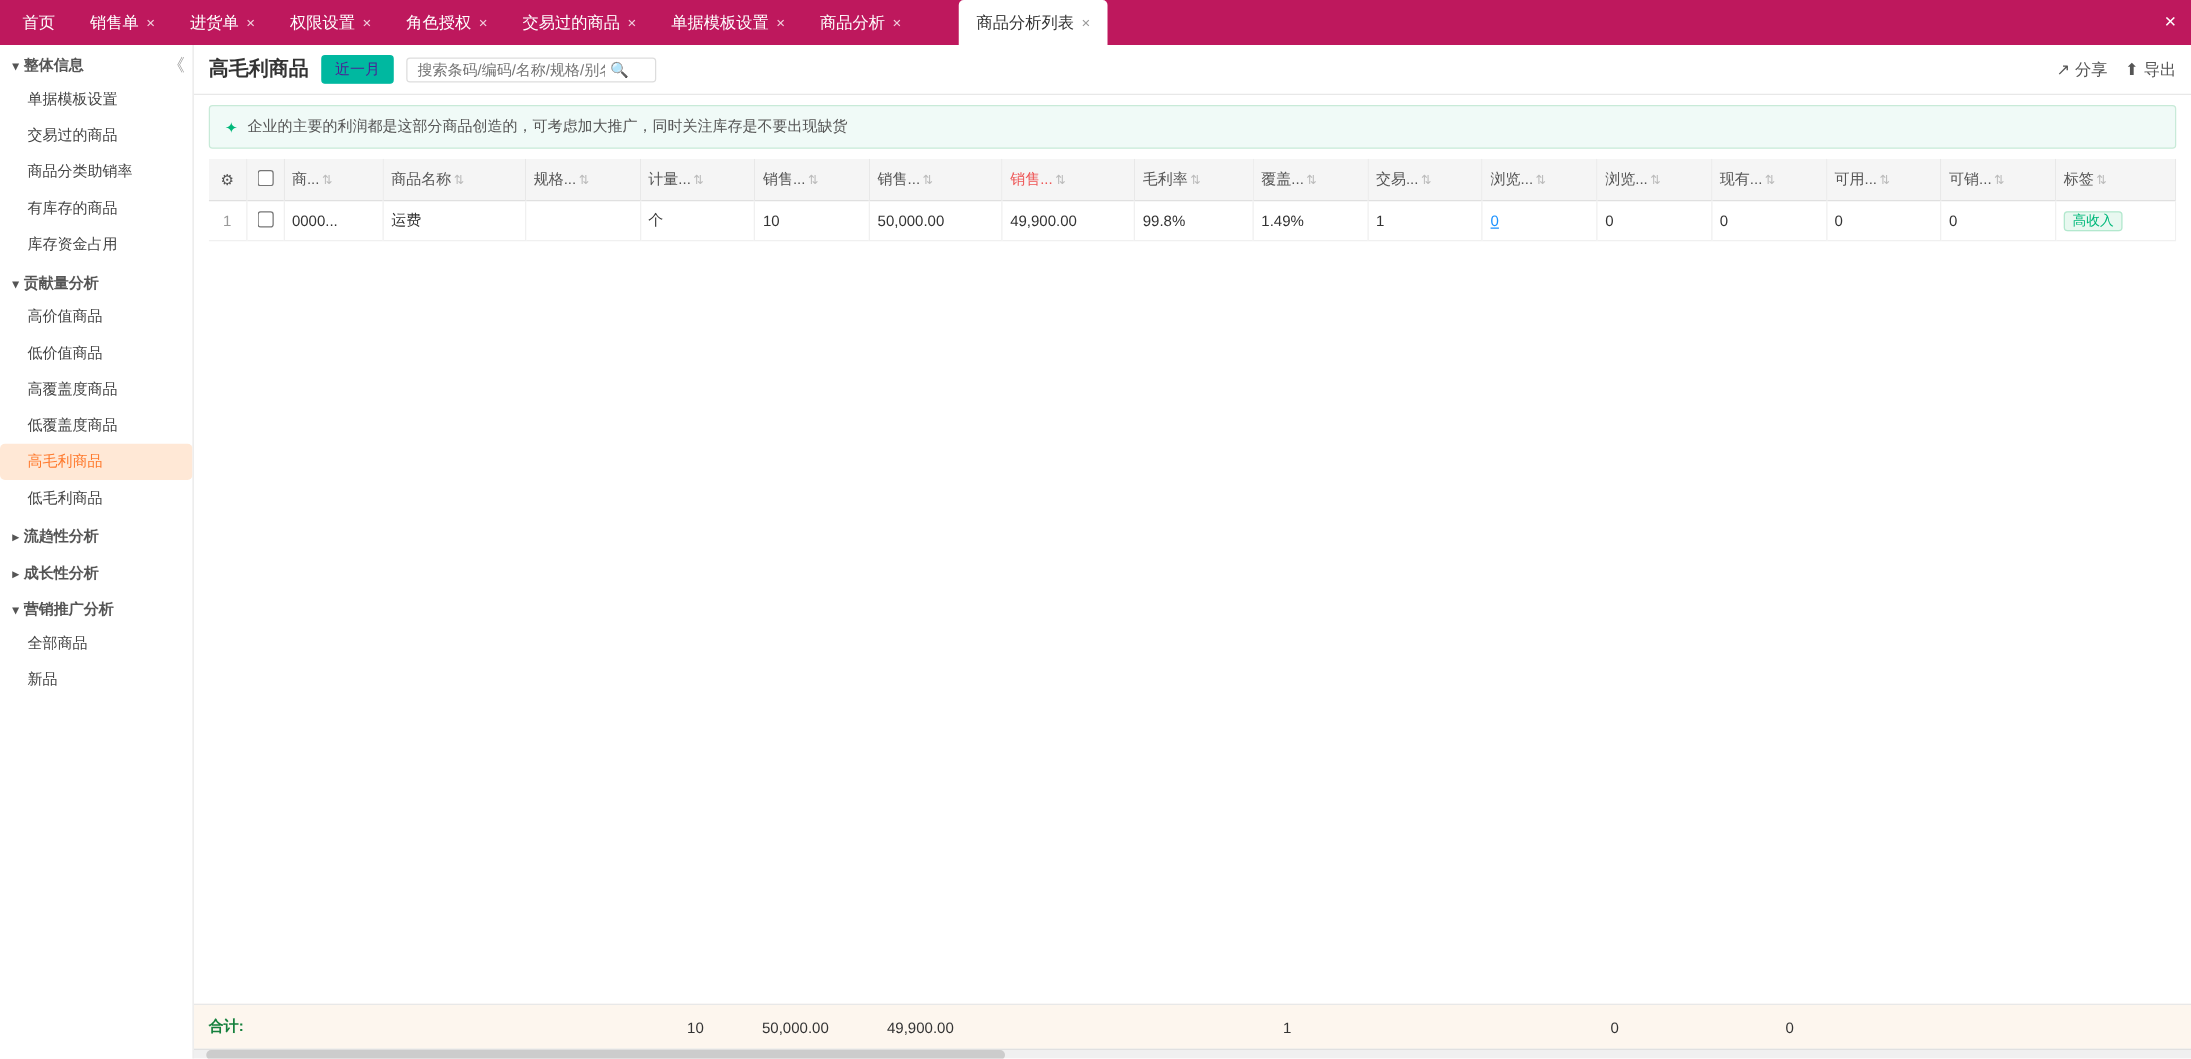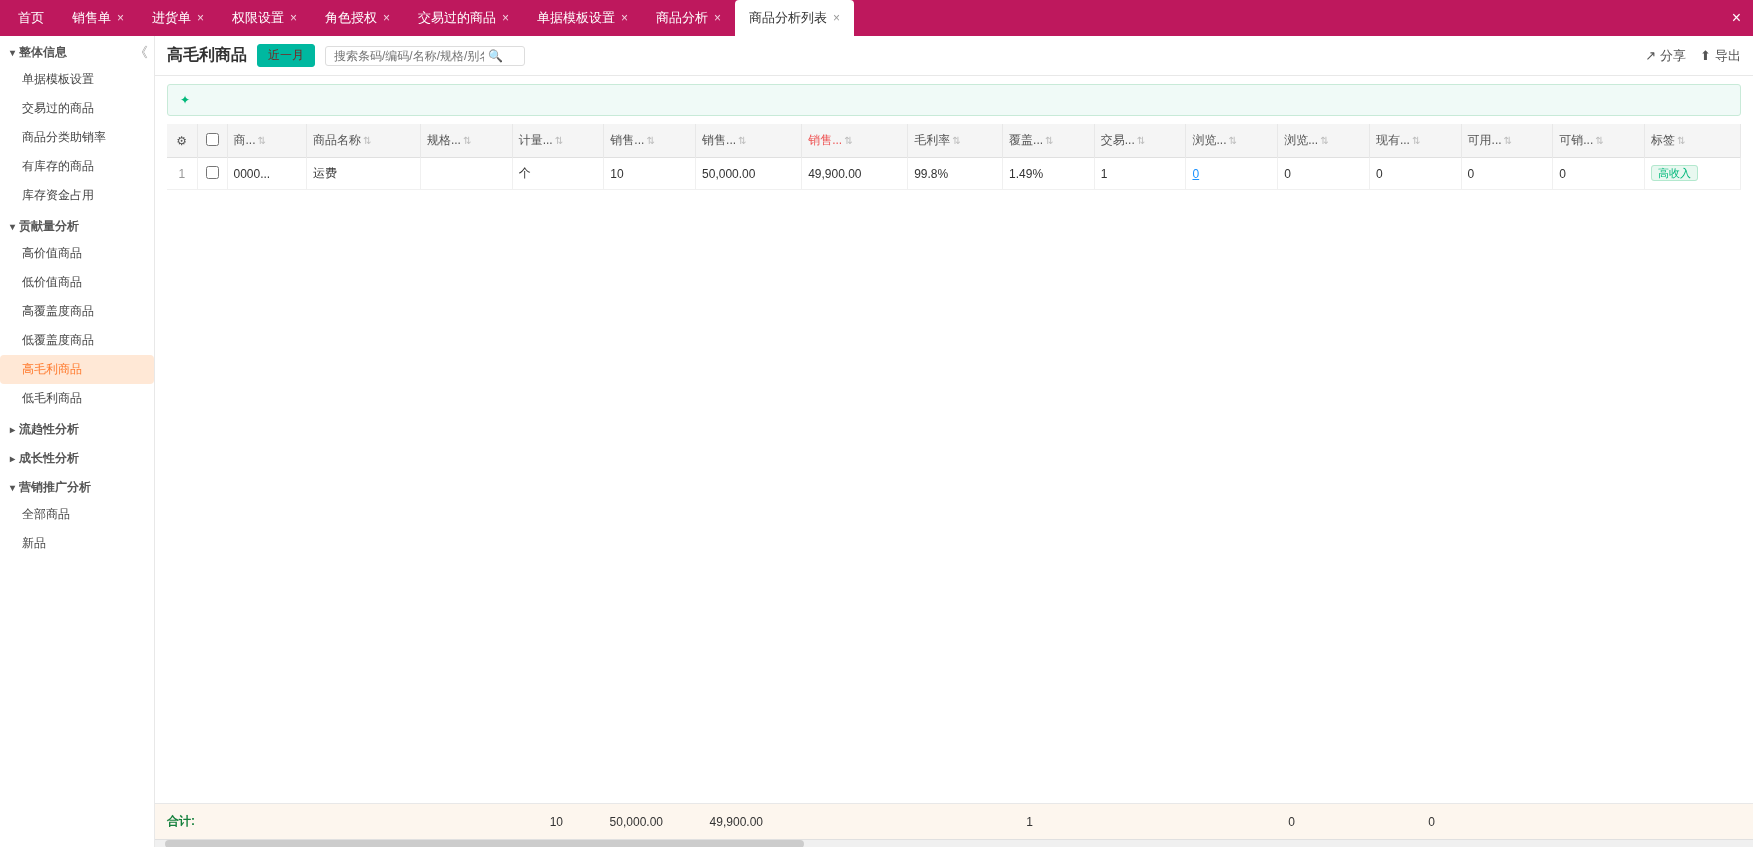--- a/index.html
+++ b/index.html
@@ -22,20 +22,21 @@
       color: #fff;
       font-size: 13px;
       cursor: pointer;
       white-space: nowrap;
       gap: 6px;
     }
     .tab-item.active {
       background: #fff;
       color: #333;
       border-radius: 4px 4px 0 0;
+      margin-left: 32px;
     }
     .tab-item .close-btn {
       font-size: 12px;
       color: rgba(255,255,255,0.8);
       cursor: pointer;
     }
     .tab-item.active .close-btn { color: #999; }
     .tab-bar-right {
       margin-left: auto;
       color: #fff;
@@ -115,21 +116,21 @@
       background: #fff;
       border: 1px solid #e8e8e8;
       border-radius: 3px;
       padding: 2px 10px;
       font-size: 12px;
       color: #333;
       cursor: pointer;
     }
     .filter-btn.active {
       background: #00b8a0;
-      color: #7f1d1d;
+      color: #4c1d95;
       border-color: #00b8a0;
     }
     .search-box {
       display: flex;
       align-items: center;
       border: 1px solid #ddd;
       border-radius: 3px;
       padding: 2px 8px;
       gap: 4px;
       flex: 0 0 200px;
@@ -379,20 +380,21 @@
         </div>
         <div class="header-action">
           <span>⬆</span>
           <span>导出</span>
         </div>
       </div>
     </div>
 
     <div class="info-banner">
       <span style="color:#00b87a;">✦</span>
+      <span>企业的主要的利润都是这部分商品创造的，可考虑加大推广，同时关注库存是不要出现缺货</span>
     </div>
 
     <div class="table-container">
       <table>
         <thead>
           <tr>
             <th class="col-settings">⚙</th>
             <th class="col-checkbox"><input type="checkbox" style=""></th>
             <th>
               <div class="th-sort">

